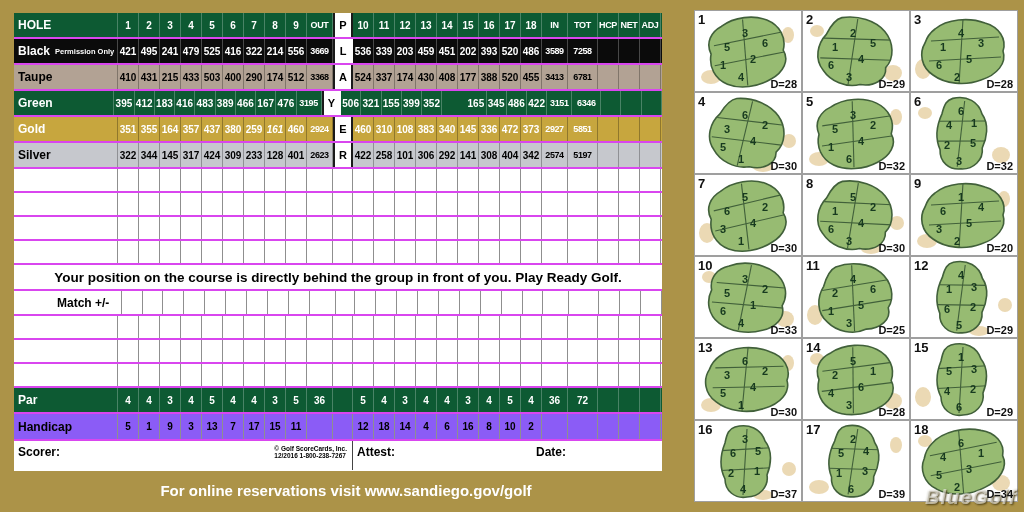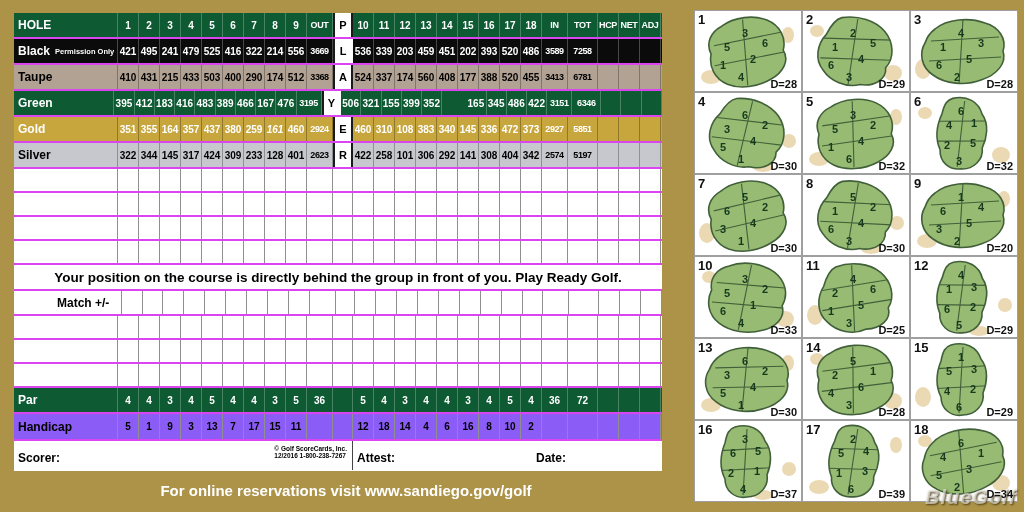--- a/index.html
+++ b/index.html
@@ -18,21 +18,21 @@
   .par{background:#0d5a33;color:#fff;}
   .par .cell{border-right-color:rgba(255,255,255,0.25);}
   .hcap{background:#8b5cf6;}
   .cell.player{background:#fff;color:#000;border-left:2px solid #1a1a1a;border-right:2px solid #1a1a1a;font-size:11px;}
   .cell.n4{font-size:9px;letter-spacing:-0.4px;}
   .cell.hsm{font-size:9px;letter-spacing:-0.3px;}
   .msgrow .msg{width:100%;justify-content:center;font-size:13.5px;border-right:none;}
   .note{font-size:7.5px;margin-left:5px;font-weight:bold;}
   
   .fcell{position:relative;box-sizing:border-box;font-weight:bold;font-size:12px;
-         display:flex;align-items:center;padding:4px 8px 0 4px;height:100%;}
+         display:flex;align-items:flex-start;padding:4px 8px 0 4px;height:100%;}
   .fcell.scorer{border-right:1px solid #444;}
   .copyright{position:absolute;right:5px;top:4px;font-size:6.5px;line-height:7px;font-weight:bold;text-align:left;}
   
   .banner{position:absolute;left:0;top:482px;width:692px;text-align:center;color:#ffffff;
           font-weight:bold;font-size:15px;}
   
   .panel{position:absolute;left:694px;top:10px;width:324px;height:492px;display:grid;
          grid-template-columns:repeat(3,108px);grid-auto-rows:82px;background:#fff;}
   .gcell{position:relative;background:#fff;border:1px solid #9f9f9f;box-sizing:border-box;}
   .holenum{position:absolute;top:1px;left:3px;font-size:13px;font-weight:bold;z-index:2;color:#111;}
@@ -117,21 +117,21 @@
           <div class="cell" style="width: 21px;">503</div>
           <div class="cell" style="width: 21px;">400</div>
           <div class="cell" style="width: 21px;">290</div>
           <div class="cell" style="width: 21px;">174</div>
           <div class="cell" style="width: 21px;">512</div>
           <div class="cell n4" style="width: 26px;">3368</div>
           <div class="cell player" style="width: 20px;">A</div>
           <div class="cell" style="width: 21px;">524</div>
           <div class="cell" style="width: 21px;">337</div>
           <div class="cell" style="width: 21px;">174</div>
-          <div class="cell" style="width: 21px;">560</div>
+          <div class="cell" style="width: 21px;">430</div>
           <div class="cell" style="width: 21px;">408</div>
           <div class="cell" style="width: 21px;">177</div>
           <div class="cell" style="width: 21px;">388</div>
           <div class="cell" style="width: 21px;">520</div>
           <div class="cell" style="width: 21px;">455</div>
           <div class="cell n4" style="width: 26px;">3413</div>
           <div class="cell n4" style="width: 30px;">6781</div>
           <div class="cell" style="width: 21px;"></div>
           <div class="cell" style="width: 21px;"></div>
           <div class="cell" style="width: 21px;"></div>

